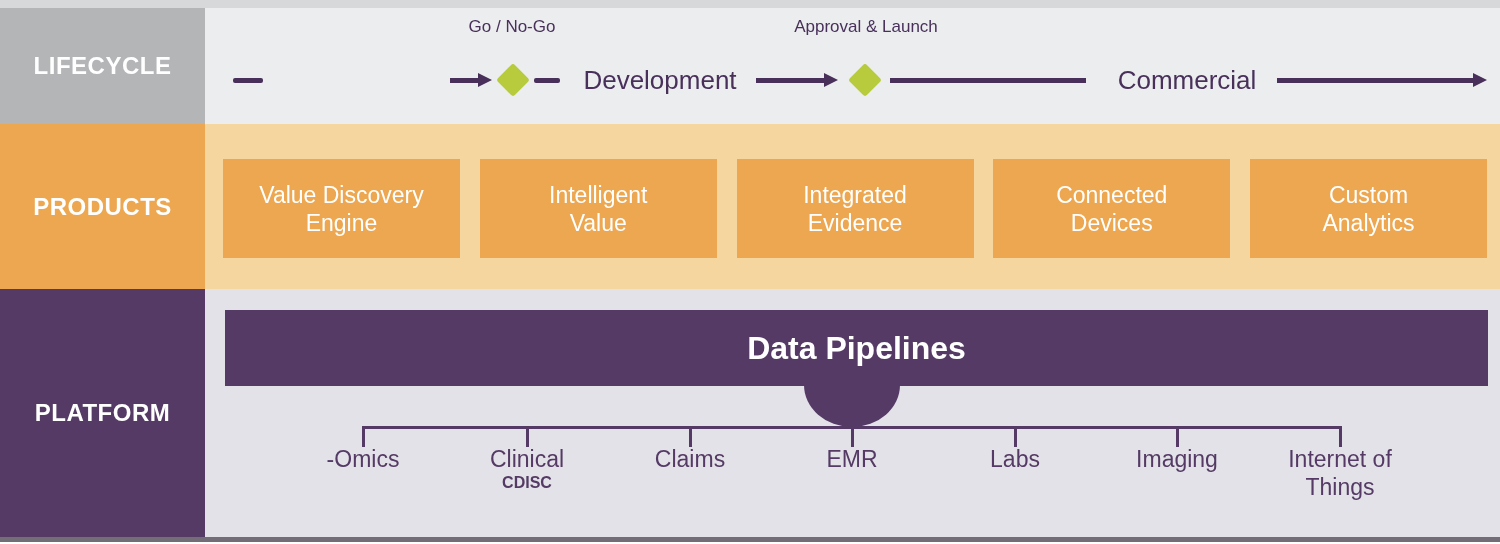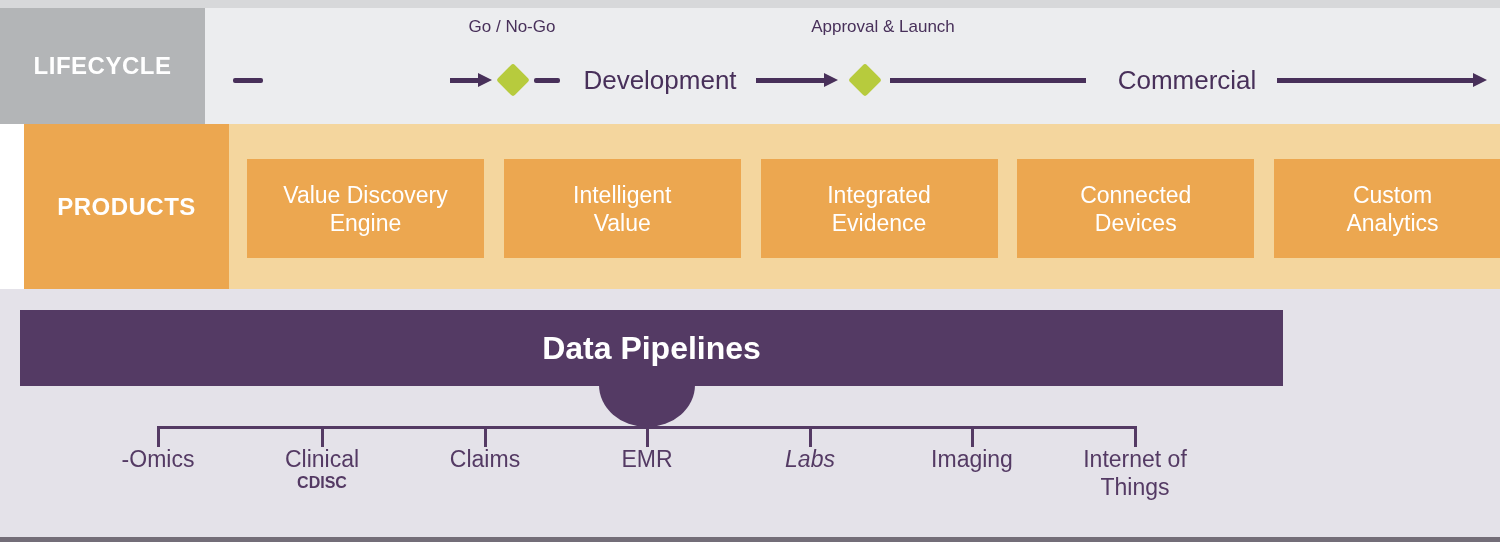--- a/index.html
+++ b/index.html
@@ -11,21 +11,21 @@
   .bottom-strip{position:absolute;left:0;top:537px;width:1500px;height:5px;background:var(--bottom-edge,#5a5360);opacity:.85;}
 
   
   .row{position:absolute;left:0;width:1500px;display:flex;}
   .row-lifecycle{top:8px;height:116px;}
   .row-products{top:124px;height:165px;}
   .row-platform{top:289px;height:248px;}
   .row-label{width:205px;height:100%;display:flex;align-items:center;justify-content:center;
              color:#fff;font-size:24px;font-weight:700;letter-spacing:.5px;flex:0 0 205px;}
   .lifecycle-label{background:var(--lifecycle-label-bg,#b3b5b7);}
-  .products-label{background:var(--products-orange,#eca750);margin-left:24px;}
+  .products-label{background:var(--products-orange,#eca750);}
   .platform-label{background:var(--platform-purple,#543a64);}
   .row-content{position:relative;flex:1;height:100%;}
   .row-lifecycle .row-content{background:var(--lifecycle-row-bg,#ecedef);}
   .row-products .row-content{background:var(--products-row-bg,#f4d69e);}
   .row-platform .row-content{background:var(--platform-row-bg,#e4e2e9);}
 
   
   .lc-text{position:absolute;width:200px;text-align:center;color:var(--accent-purple-dark,#48305a);
            font-size:26px;font-weight:500;line-height:30px;}
   .lc-small{position:absolute;width:220px;text-align:center;color:var(--accent-purple-dark,#48305a);
@@ -65,21 +65,21 @@
 
 <div class="slide">
   <div class="top-strip"></div>
 
   <section class="row row-lifecycle">
     <div class="row-label lifecycle-label">
       <span>LIFECYCLE</span>
     </div>
     <div class="row-content">
       <div class="lc-small" style="left:197px;top:10px;">Go / No-Go</div>
-      <div class="lc-small" style="left:568px;top:10px;">Approval &amp; Launch</div>
+      <div class="lc-small" style="left:551px;top:10px;">Approval &amp; Launch</div>
 
       <div class="dash" style="left:28px;top:70px;width:30px;"></div>
       <div class="lc-text" style="left:50px;top:38px;">
         <br>
       </div>
       <div class="arrow" style="left:245px;top:65px;width:42px;">
         <span class="shaft"></span>
           <span class="head"></span>
       </div>
       <div class="diamond" style="left:296px;top:60px;"></div>
@@ -127,20 +127,23 @@
         </div>
         <div class="pbox">
           <span>Custom</span>
           <span>Analytics</span>
         </div>
       </div>
     </div>
   </section>
 
   <section class="row row-platform">
+    <div class="row-label platform-label">
+      <span>PLATFORM</span>
+    </div>
     <div class="row-content">
       <div class="banner">
         <span>Data Pipelines</span>
       </div>
       <div class="bump"></div>
       <div class="bracket-line"></div>
 
       <div class="src" style="left:73px;">
         <span class="tick"></span>
         <div class="src-label">
@@ -159,21 +162,21 @@
         <div class="src-label">
             <span>Claims</span>
           </div>
       </div>
       <div class="src" style="left:562px;">
         <span class="tick"></span>
         <div class="src-label">
             <span>EMR</span>
           </div>
       </div>
-      <div class="src" style="left:725px;font-style:italic;">
+      <div class="src" style="left:725px;">
         <span class="tick"></span>
         <div class="src-label">
             <span>Labs</span>
           </div>
       </div>
       <div class="src" style="left:887px;">
         <span class="tick"></span>
         <div class="src-label">
             <span>Imaging</span>
           </div>

